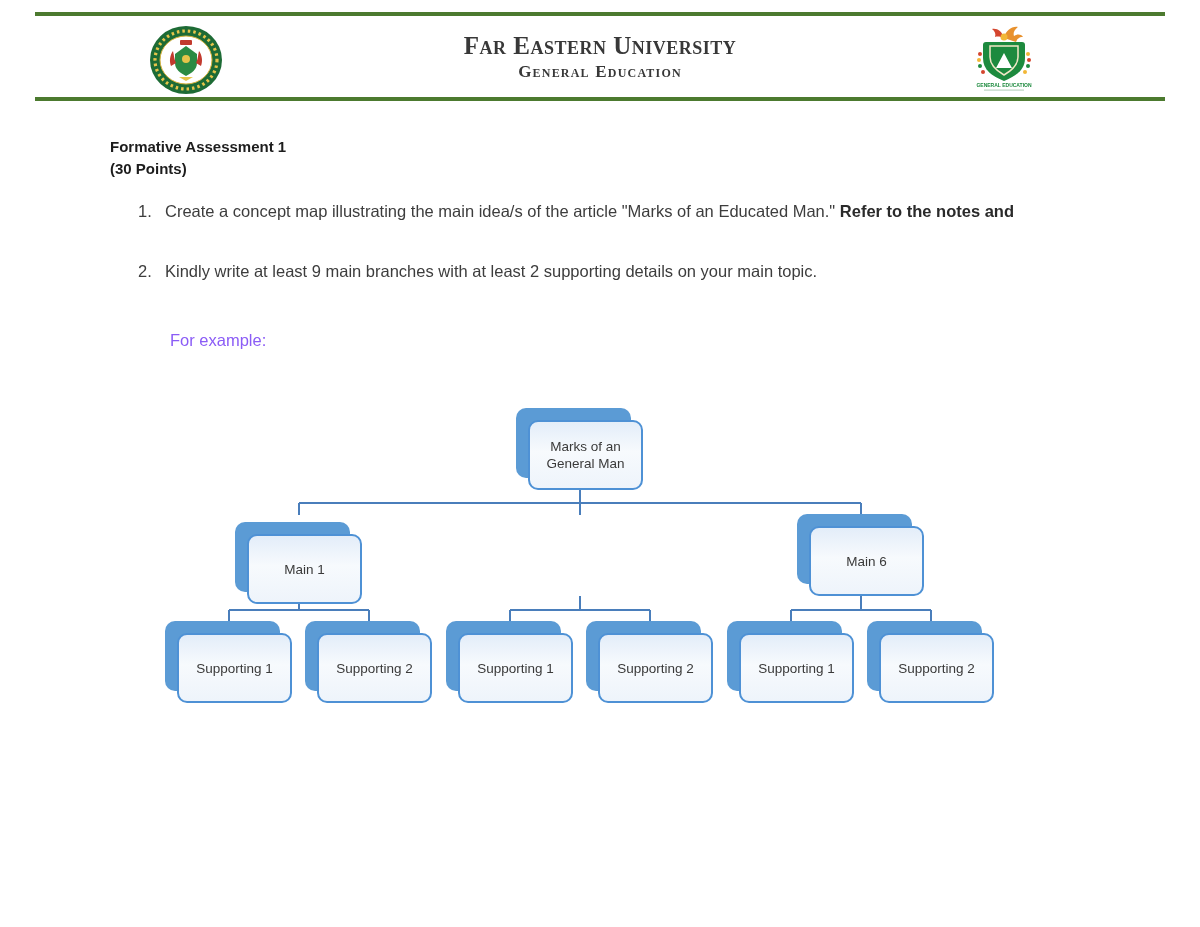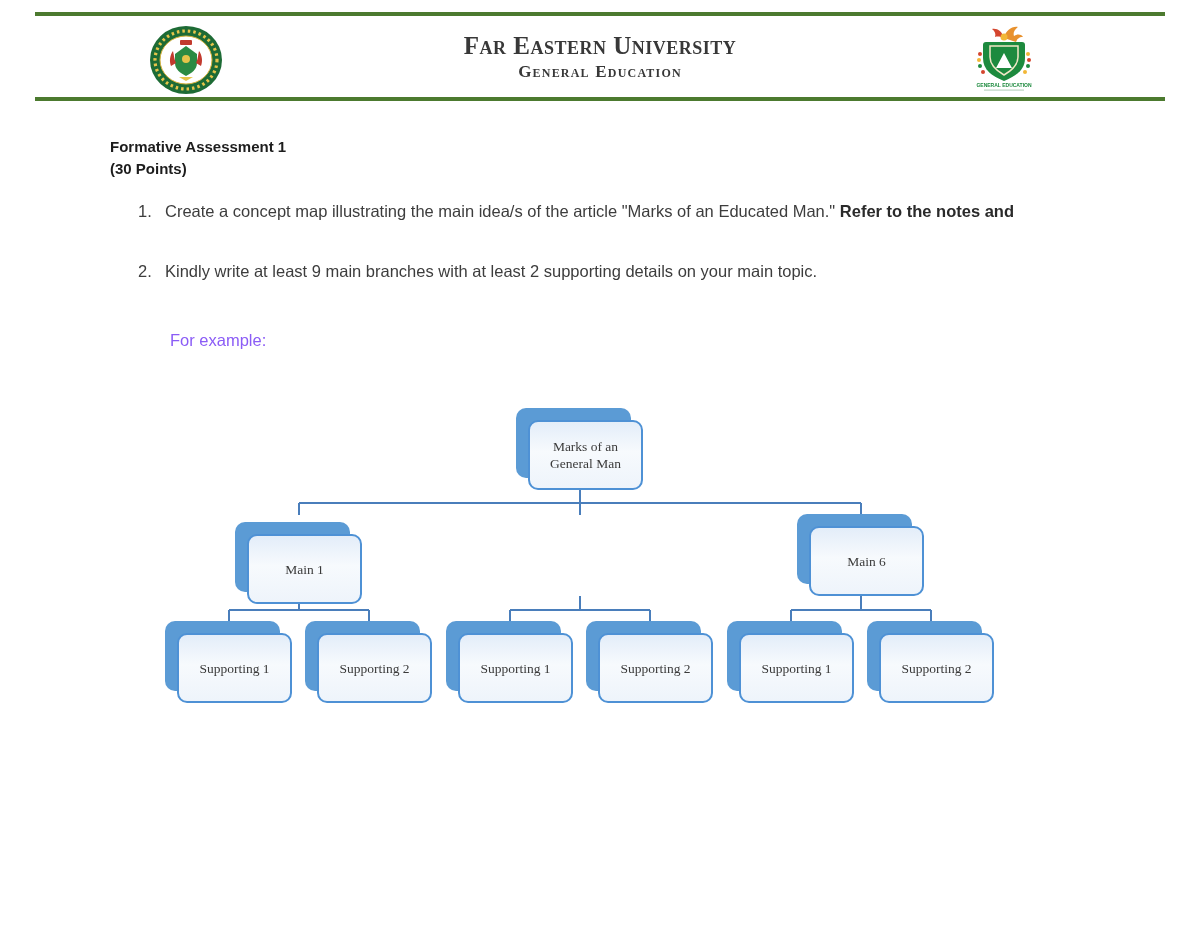--- a/index.html
+++ b/index.html
@@ -42,21 +42,21 @@
   .node { position:absolute; width:115px; height:70px; }
   .node-shadow {
     position:absolute; left:-12px; top:-12px; width:115px; height:70px;
     background:#5b9bd5; border-radius:10px;
   }
   .node-box {
     position:absolute; left:0; top:0; width:115px; height:70px;
     background:linear-gradient(180deg,#e3edf9 0%,#f7fafd 45%,#eef4fb 100%);
     border:2px solid #4e91d5; border-radius:10px;
     display:flex; flex-direction:column; align-items:center; justify-content:center;
-    font-size:13.5px; line-height:17px; color:#3a3a3a; text-align:left;font-family:Liberation Serif, serif;
+    font-size:13.5px; line-height:17px; color:#3a3a3a; text-align:left;
   }
   .n-root  { left:368px; top:20px; }
   .n-m1    { left:87px;  top:134px; }
   .n-m2    { left:368px; top:126px; }
   .n-m3    { left:649px; top:126px; }
   .n-s11   { left:17px;  top:233px; }
   .n-s12   { left:157px; top:233px; }
   .n-s21   { left:298px; top:233px; }
   .n-s22   { left:438px; top:233px; }
   .n-s31   { left:579px; top:233px; }

